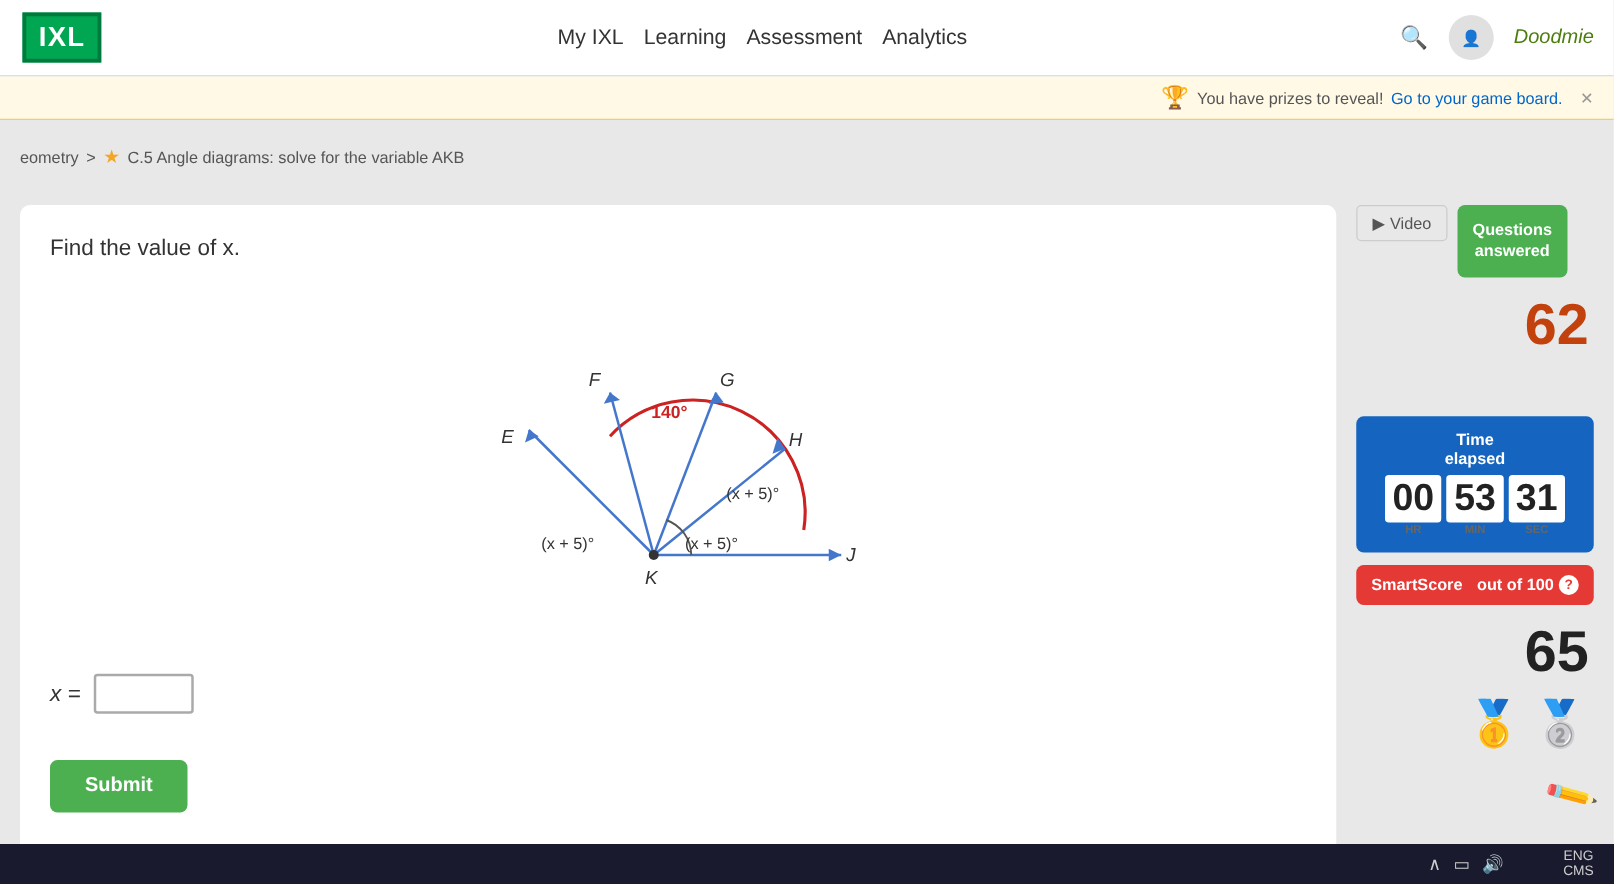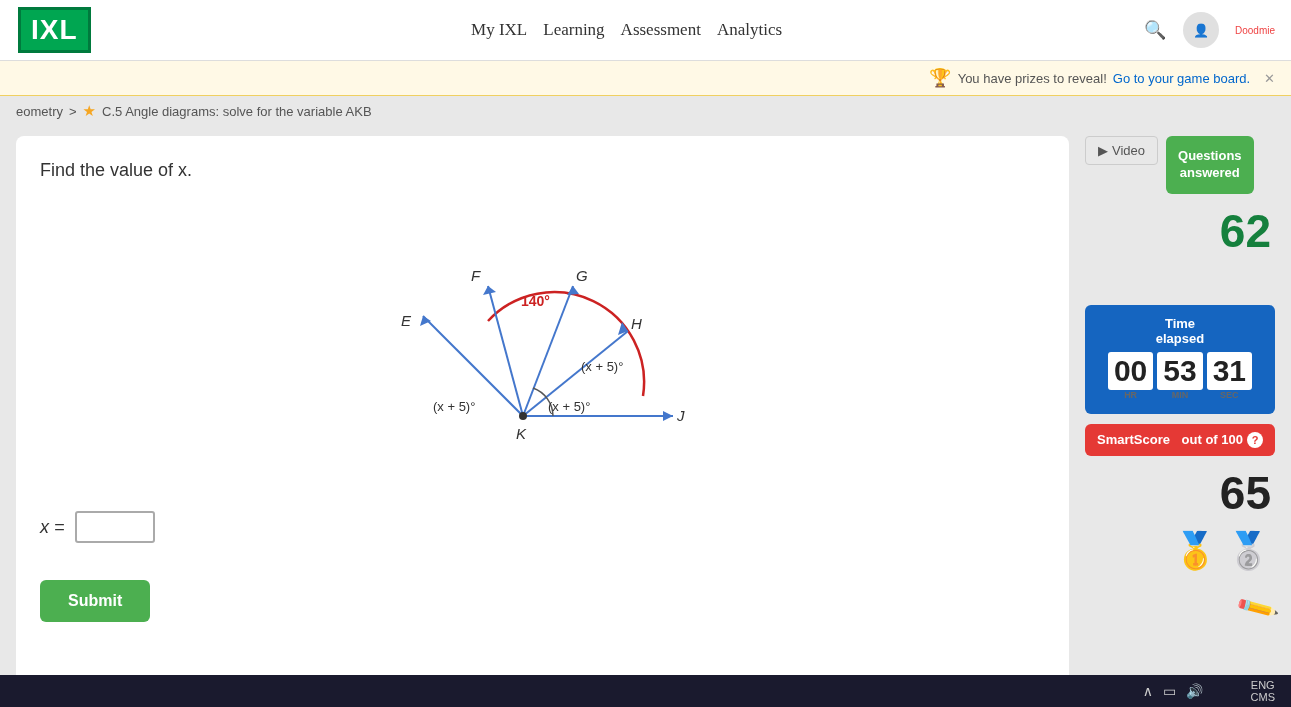--- a/index.html
+++ b/index.html
@@ -13,33 +13,32 @@
       display: flex;
       align-items: center;
       border-bottom: 1px solid #ddd;
       position: relative;
       z-index: 10;
     }
     .ixl-logo {
       background: #00a651;
       color: white;
       font-weight: bold;
-      font-size: 28px;
+      font-size: 22px;
       padding: 4px 10px;
       margin: 16px 18px;
       border: 3px solid #007a3d;
       letter-spacing: 1px;
     }
     .nav-links {
       display: flex;
       align-items: center;
       gap: 16px;
       flex: 1;
       justify-content: center;
-      font-family: Liberation Serif, serif;
     }
     .nav-link {
       font-size: 17px;
       color: #333;
       text-decoration: none;
       cursor: pointer;
       font-weight: 400;
     }
     .nav-right {
       display: flex;
@@ -54,44 +53,45 @@
     }
     .user-avatar {
       width: 36px; height: 36px;
       background: #e0e0e0;
       border-radius: 50%;
       display: flex; align-items: center; justify-content: center;
       font-size: 13px; color: #555; cursor: pointer;
       overflow: hidden;
     }
     .doodmie-btn {
-      font-size: 10px;
-      color: #ef4444;
-      cursor: pointer;
+      font-size: 16px;
+      color: #4d7c0f;
+      cursor: pointer;
+      font-style: italic;
     }
 
     
     .prize-banner {
       width: 100%;
       background: #fff9e6;
       border-bottom: 1px solid #f0d060;
       padding: 6px 16px;
       font-size: 13px;
       color: #555;
       display: flex;
       align-items: center;
       justify-content: flex-end;
       gap: 6px;
     }
     .prize-banner a { color: #0066cc; cursor: pointer; }
     .prize-icon { font-size: 18px; }
 
     
     .breadcrumb {
-      padding: 6px 16px;
+      padding: 20px 16px;
       font-size: 13px;
       color: #555;
       display: flex;
       align-items: center;
       gap: 6px;
       background: transparent;
     }
     .breadcrumb .star { color: #f5a623; font-size: 15px; }
 
     
@@ -194,21 +194,21 @@
       padding: 12px 12px;
       font-size: 13px;
       font-weight: 600;
       text-align: center;
       line-height: 1.3;
     }
 
     .score-number {
       font-size: 46px;
       font-weight: bold;
-      color: #15803d;
+      color: #c2410c;
       text-align: right;
       padding-right: 4px;
     }
 
     
     .time-elapsed-box {
       background: #1565c0;
       color: white;
       border-radius: 6px;
       padding: 11px 12px;

